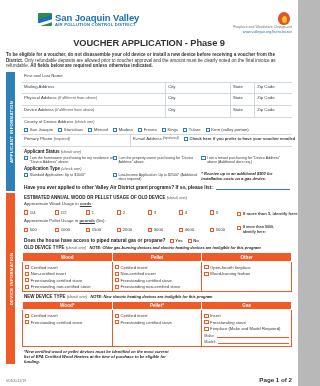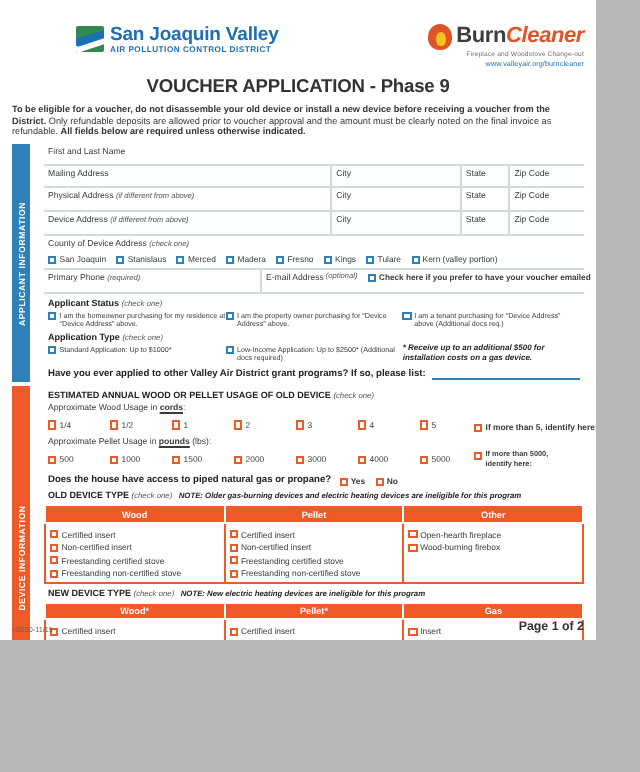--- a/index.html
+++ b/index.html
@@ -1,18 +1,18 @@
 <!DOCTYPE html>
 <html><head>
 <meta charset="utf-8">
 <style>
   html,body{margin:0;padding:0;background:#b8b8b8;}
   body{font-family:"Liberation Sans",sans-serif;}
   .page{
-    position:relative;width:298px;height:320px;background:#ffffff;
+    position:relative;width:298px;height:386px;background:#ffffff;
     overflow:hidden;box-sizing:border-box;
   }
   
   .header{position:relative;height:36px;}
   .sjv-logo{position:absolute;left:38px;top:13px;display:flex;align-items:flex-start;}
   .sjv-mark{width:14px;height:13px;background:#2e8a4f;position:relative;overflow:hidden;margin-right:3px;border-radius:1px;}
   .sjv-mark:after{content:"";position:absolute;left:-1px;bottom:2px;width:18px;height:5px;background:#ffffff;
     transform:rotate(-18deg);border-radius:2px;}
   .sjv-mark:before{content:"";position:absolute;left:-1px;bottom:5px;width:18px;height:4px;background:#1a6fb5;
     transform:rotate(-18deg);border-radius:2px;z-index:2;}
@@ -99,21 +99,20 @@
         <div class="sjv-txt1">San Joaquin Valley</div>
         <div class="sjv-txt2">AIR POLLUTION CONTROL DISTRICT</div>
       </div>
     </div>
     <div class="bc-logo">
       <div class="bc-row">
         <div class="bc-flame">
             <div class="o"></div>
             <div class="i"></div>
           </div>
-        <div class="bc-name"><span>Burn</span><em>Cleaner</em></div>
       </div>
       <div class="bc-sub">Fireplace and Woodstove Change-out</div>
       <div class="bc-url">www.valleyair.org/burncleaner</div>
     </div>
   </div>
 
   <div class="title">VOUCHER APPLICATION - Phase 9</div>
 
   <div class="intro">
     <b>To be eligible for a voucher, do not disassemble your old device or install a new device before receiving a voucher from the District.</b><span> Only refundable deposits are allowed prior to voucher approval and the amount must be clearly noted on the final invoice as refundable. </span><b>All fields below are required unless otherwise indicated.</b>

